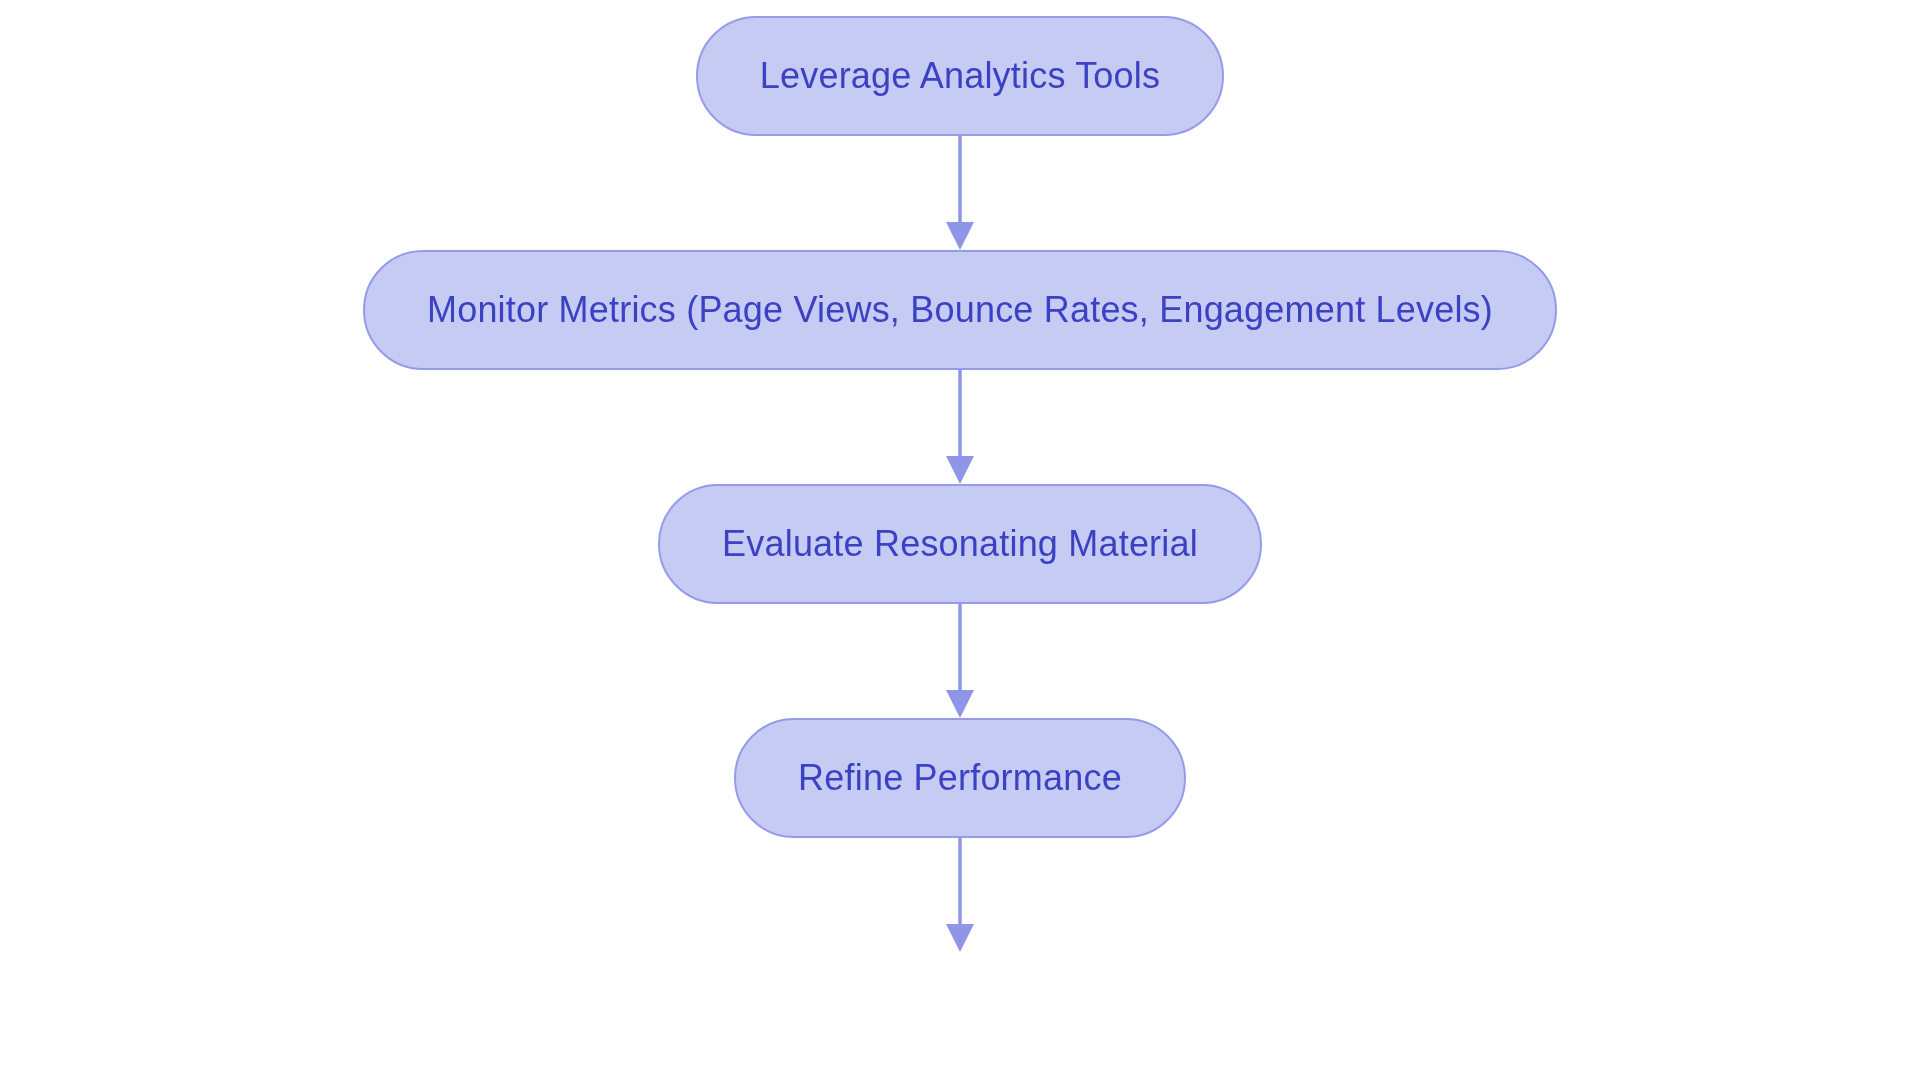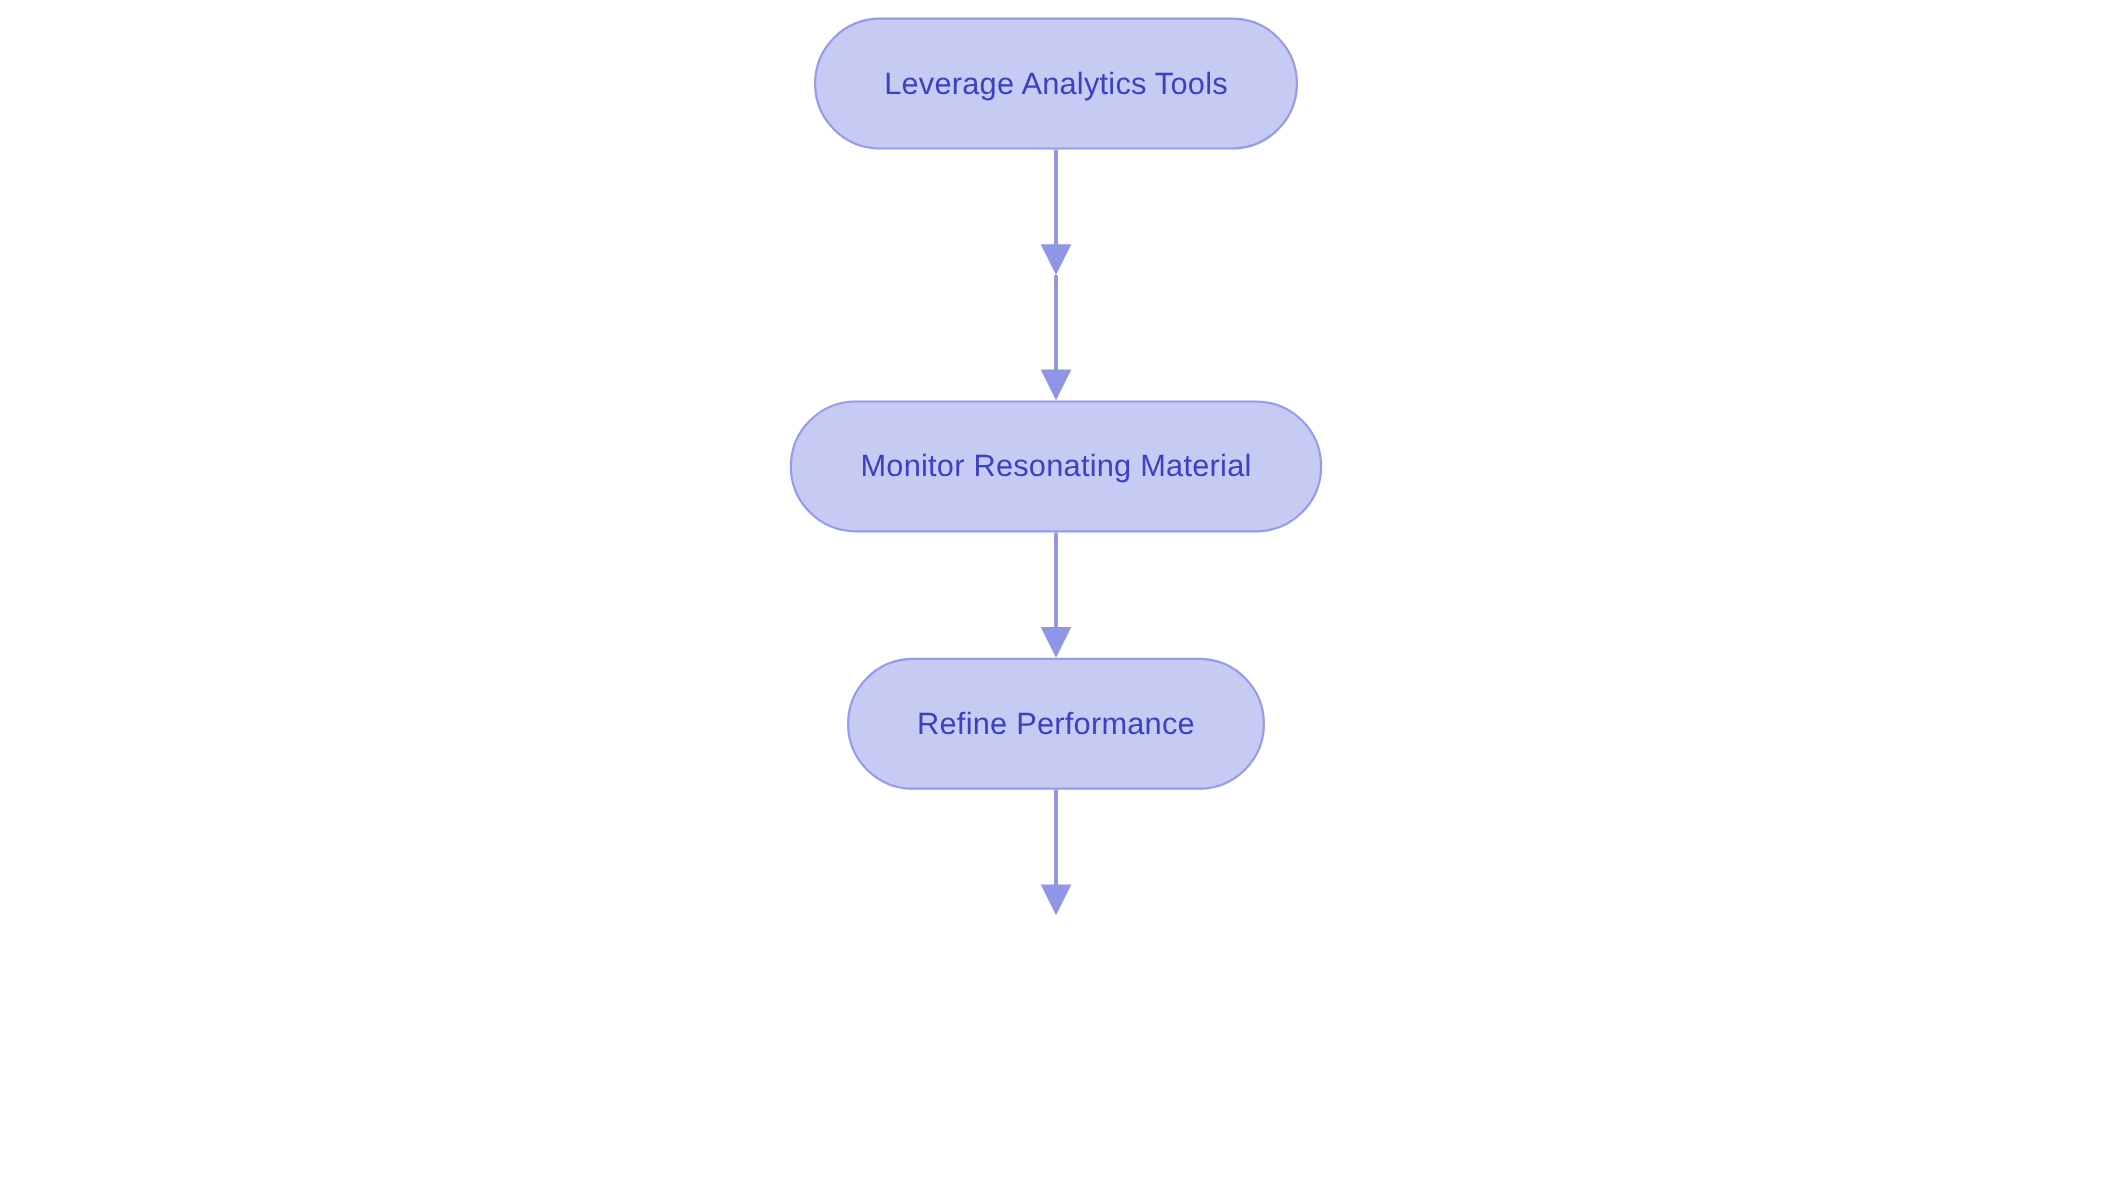--- a/index.html
+++ b/index.html
@@ -34,21 +34,21 @@
     background: var(--node-fill);
     border: 2px solid var(--node-border);
     display: flex;
     align-items: center;
     justify-content: center;
     padding: 0 62px;
     width: fit-content;
   }
   .node .label {
     color: var(--node-text);
-    font-size: 28px;
+    font-size: 36px;
     letter-spacing: 0.2px;
     white-space: nowrap;
   }
   .edge {
     height: 114px;
     width: 36px;
     display: flex;
     align-items: stretch;
     justify-content: center;
   }
@@ -65,30 +65,33 @@
     <span class="label">Leverage Analytics Tools</span>
   </div>
 
   <div class="edge">
     <svg width="36" height="114" viewBox="0 0 36 114">
       <line x1="18" y1="0" x2="18" y2="90"></line>
       <polygon points="4,86 32,86 18,114"></polygon>
     </svg>
   </div>
 
+  <div class="node">
+    <span class="label">Monitor Metrics (Page Views, Bounce Rates, Engagement Levels)</span>
+  </div>
 
   <div class="edge">
     <svg width="36" height="114" viewBox="0 0 36 114">
       <line x1="18" y1="0" x2="18" y2="90"></line>
       <polygon points="4,86 32,86 18,114"></polygon>
     </svg>
   </div>
 
   <div class="node">
-    <span class="label">Monitor Resonating Material</span>
+    <span class="label">Evaluate Resonating Material</span>
   </div>
 
   <div class="edge">
     <svg width="36" height="114" viewBox="0 0 36 114">
       <line x1="18" y1="0" x2="18" y2="90"></line>
       <polygon points="4,86 32,86 18,114"></polygon>
     </svg>
   </div>
 
   <div class="node">

